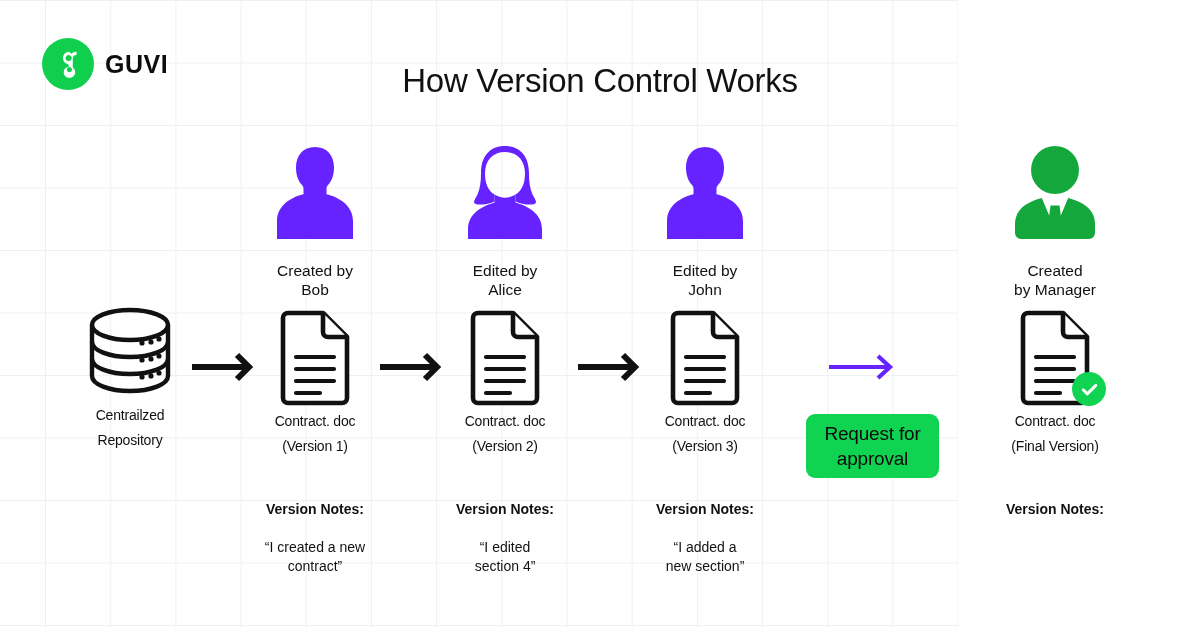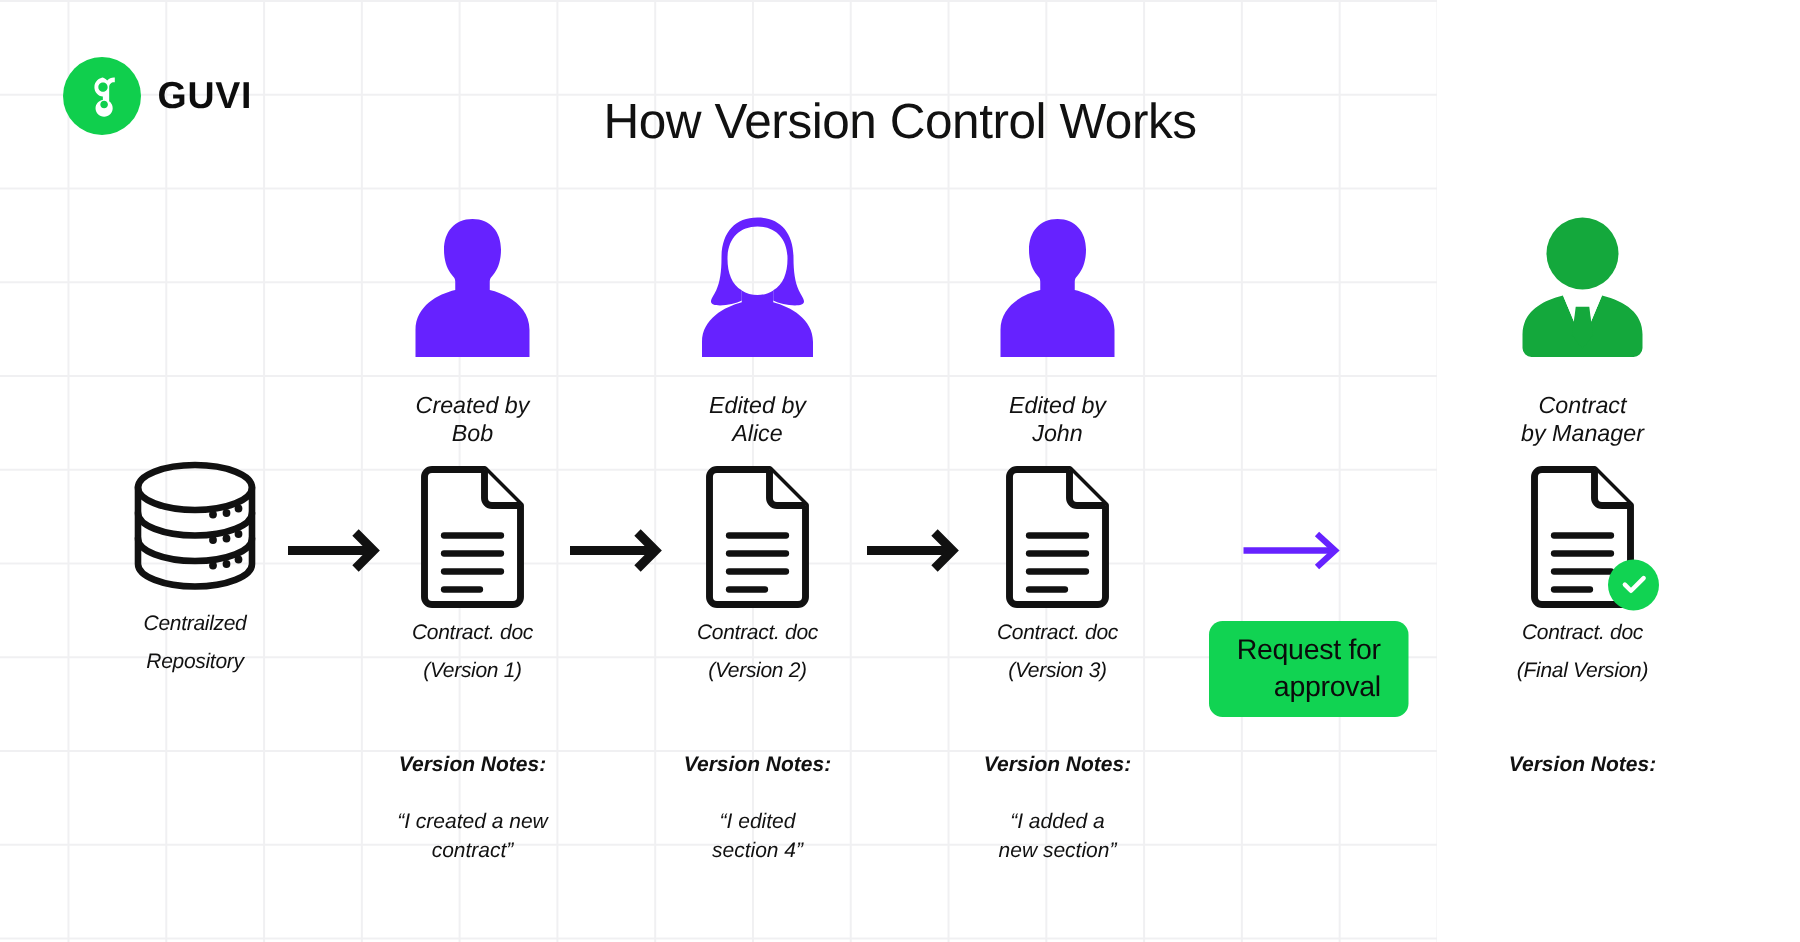--- a/index.html
+++ b/index.html
@@ -31,21 +31,21 @@
     font-family: "Liberation Sans", sans-serif;
   }
 
   
   #title {
     position: absolute; top: 62px; left: 0; width: 1200px; text-align: center;
     font-size: 33px; font-weight: 400; color: #111111; letter-spacing: -0.3px;
   }
 
   
-  .col { position: absolute; text-align: center; font-style: italic; }
+  .col { position: absolute; text-align: center; }
 
   .avatar-wrap { height: 102px; display: flex; align-items: flex-end; justify-content: center; }
   .person-label {
     margin-top: 14px; font-size: 15.5px; line-height: 19px; color: #111111; white-space: pre-line;
   }
 
   .doc-wrap { height: 98px; display: flex; align-items: center; justify-content: center; position: relative; }
   .doc-name { font-size: 14px; line-height: 25px; color: #111; white-space: pre-line; letter-spacing: -0.2px; }
 
   .notes { margin-top: 22px; font-size: 14px; line-height: 19px; color: #111; white-space: pre-line; }
@@ -232,35 +232,35 @@
     </div>
   </div>
 
   <div class="arrow" style="left:826px; top:352px;">
     <svg width="74" height="30" viewBox="0 0 74 30" aria-hidden="true">
       <path d="M3 15h60" stroke="#6622ff" stroke-width="4.2" fill="none"></path>
       <path d="M52 4l12 11-12 11" stroke="#6622ff" stroke-width="4.2" fill="none" stroke-linejoin="miter"></path>
     </svg>
   </div>
 
-  <div class="req-btn" style="left:806px; top:414px; width:133px; height:64px;text-align:right;">Request for
+  <div class="req-btn" style="left:806px; top:414px; width:133px; height:64px;">Request for
 approval</div>
 
   <div class="col" style="left:960px; top:145px; width:190px;">
     <div class="avatar-wrap">
       <span>
         <svg width="92" height="100" viewBox="0 0 92 100" aria-hidden="true">
           <circle cx="46" cy="27" r="24" fill="#14a83c"></circle>
           <path fill="#14a83c" d="M33 55C17 59 6 67 6 81v9a6 6 0 006 6h68a6 6 0 006-6v-9c0-14-11-22-27-26L46 86z"></path>
           <path fill="#ffffff" d="M33 55l13 31 13-31-6-2.5L46 60l-7-7.5z"></path>
           <path fill="#14a83c" d="M41.5 62.5h9l2.5 19-7 9-7-9z"></path>
         </svg>
       </span>
     </div>
-    <div class="person-label">Contract
+    <div class="person-label">Created
 by Manager</div>
     <div class="doc-wrap" style="margin-top:12px;">
       <span style="position:relative;">
         <svg width="78" height="96" viewBox="0 0 78 96" aria-hidden="true">
           <path d="M7 8a5 5 0 015-5h35l24 24v61a5 5 0 01-5 5H12a5 5 0 01-5-5z" fill="#fff" stroke="#111111" stroke-width="4.6" stroke-linejoin="round"></path>
           <path d="M47 3v19a5 5 0 005 5h19" fill="#fff" stroke="#111111" stroke-width="4.6" stroke-linejoin="round"></path>
           <g stroke="#111111" stroke-width="4.2" stroke-linecap="round">
             <path d="M20 47h38"></path>
               <path d="M20 59h38"></path>
               <path d="M20 71h38"></path>

